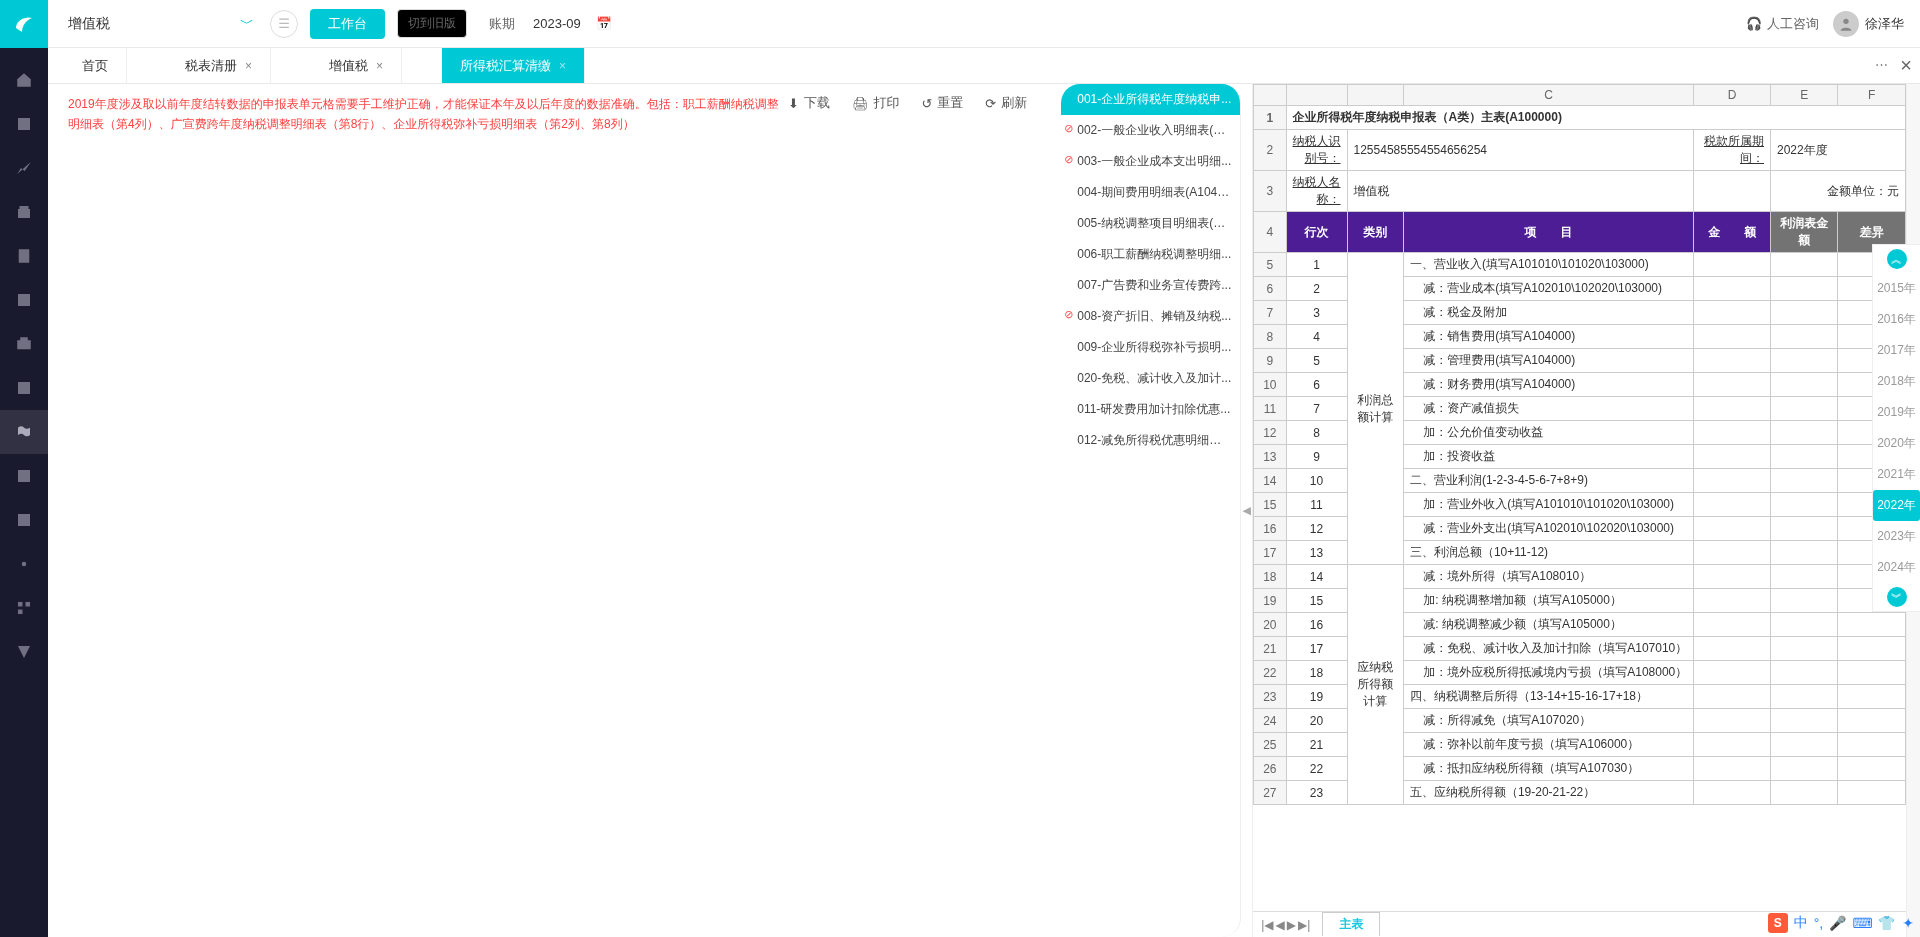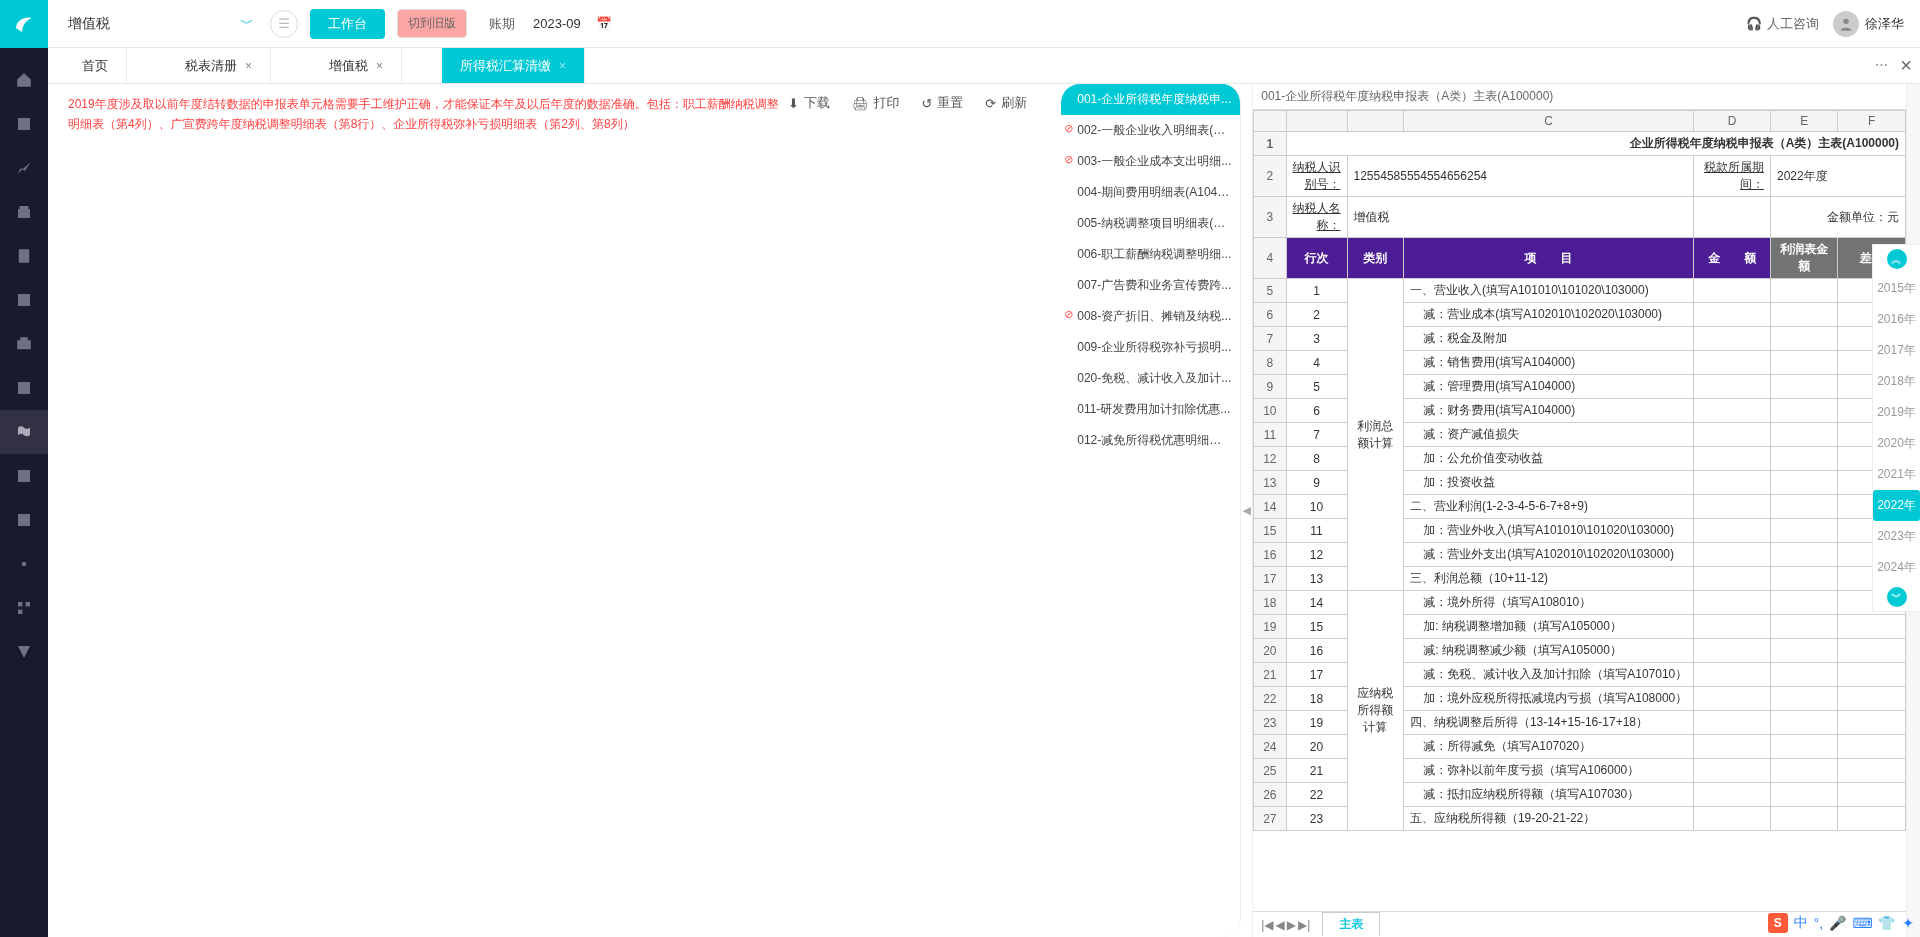--- a/index.html
+++ b/index.html
@@ -17,21 +17,21 @@
 
 
 .main { flex: 1; display: flex; flex-direction: column; }
 
 
 .topbar { height: 48px; border-bottom: 1px solid #e8e8e8; display: flex; align-items: center; padding: 0 16px; gap: 12px; }
 .company-select { color: #333; font-size: 14px; display: flex; align-items: center; gap: 130px; cursor: pointer; padding: 0 4px; }
 .chevron-down { color: #00c9d6; font-size: 14px; }
 .icon-btn-circle { width: 28px; height: 28px; border-radius: 50%; border: 1px solid #ddd; display: flex; align-items: center; justify-content: center; cursor: pointer; color: #bbb; }
 .btn-primary { background: #00c9d6; color: #fff; border: none; border-radius: 4px; padding: 6px 18px; cursor: pointer; font-size: 13px; }
-.btn-outline { background: #fca5a5; border: 1px solid #ddd; border-radius: 4px; padding: 5px 10px; cursor: pointer; font-size: 12px; color: #666; }
+.btn-outline { background: #000000; border: 1px solid #ddd; border-radius: 4px; padding: 5px 10px; cursor: pointer; font-size: 12px; color: #666; }
 .period-label { color: #666; font-size: 13px; margin-left: 10px; }
 .period-value { color: #333; font-size: 13px; margin-left: 6px; }
 .calendar-icon { color: #00c9d6; margin-left: 4px; }
 .topbar-right { margin-left: auto; display: flex; align-items: center; gap: 14px; }
 .top-link { color: #666; font-size: 13px; display: flex; align-items: center; gap: 4px; cursor: pointer; }
 .avatar { width: 26px; height: 26px; border-radius: 50%; background: #ccc; display: flex; align-items: center; justify-content: center; }
 
 
 .tabs { height: 36px; border-bottom: 1px solid #e8e8e8; display: flex; align-items: stretch; padding: 0 16px; position: relative; gap: 40px; }
 .tab { padding: 0 18px; display: flex; align-items: center; gap: 8px; cursor: pointer; border-right: 1px solid #eee; font-size: 13px; }
@@ -66,21 +66,21 @@
 .formula-bar { height: 26px; border-bottom: 1px solid #ddd; display: flex; align-items: center; padding: 0 8px; font-size: 12px; color: #666; }
 .sheet { flex: 1; overflow: auto; }
 table.grid { border-collapse: collapse; table-layout: fixed; }
 table.grid th, table.grid td { border: 1px solid #ccc; font-size: 12px; padding: 3px 6px; height: 22px; }
 table.grid .colhead { background: #f5f5f5; text-align: center; color: #666; font-weight: normal; height: 20px; }
 table.grid .rowhead { background: #f5f5f5; text-align: center; color: #666; width: 36px; }
 .col-row { width: 76px; }
 .col-cat { width: 76px; }
 .col-item { width: 254px; }
 .col-amt { width: 94px; }
-.title-row td { text-align: right; font-weight: bold; font-size: 16px; padding: 10px; border: 1px solid #ccc; }
+.title-row td { text-align: left; font-weight: bold; font-size: 16px; padding: 10px; border: 1px solid #ccc; }
 .blue-hdr { background: #4c1d95; color: #fff; text-align: center; font-weight: bold; }
 .green-hdr { background: #737373; color: #fff; text-align: center; font-weight: bold; }
 .label-cell { text-align: right; padding-right: 12px; text-decoration: underline; }
 .vcenter { text-align: center; vertical-align: middle; }
 
 
 .sheet-footer { height: 26px; border-top: 1px solid #ddd; display: flex; align-items: center; font-size: 12px; position: relative; }
 .sheet-footer .nav-arrows { display:flex; gap:2px; padding:0 8px; color:#888; }
 .sheet-footer .sheet-tab { border: 1px solid #ccc; border-bottom: none; padding: 3px 16px; color: #19c8e0; font-weight: bold; background:#fff; margin-left:4px; position:relative; top:-1px; }
 
@@ -275,21 +275,20 @@
             <div class="tree-item"><span>007-广告费和业务宣传费跨...</span></div>
             <div class="tree-item"><span class="mark">⊘</span><span>008-资产折旧、摊销及纳税...</span></div>
             <div class="tree-item"><span>009-企业所得税弥补亏损明...</span></div>
             <div class="tree-item"><span>020-免税、减计收入及加计...</span></div>
             <div class="tree-item"><span>011-研发费用加计扣除优惠...</span></div>
             <div class="tree-item"><span>012-减免所得税优惠明细表(...</span></div>
           </div>
         <div class="collapse-handle">◀</div>
 
         <div class="sheet-wrap">
-          <div class="formula-bar">001-企业所得税年度纳税申报表（A类）主表(A100000)</div>
           <div class="sheet">
             <table class="grid" id="grid">
                 <tbody>
                   <tr>
                     <th class="colhead rowhead"></th>
                     <th class="colhead col-row"></th>
                     <th class="colhead col-cat"></th>
                     <th class="colhead col-item">C</th>
                     <th class="colhead col-amt">D</th>
                     <th class="colhead col-amt">E</th>

